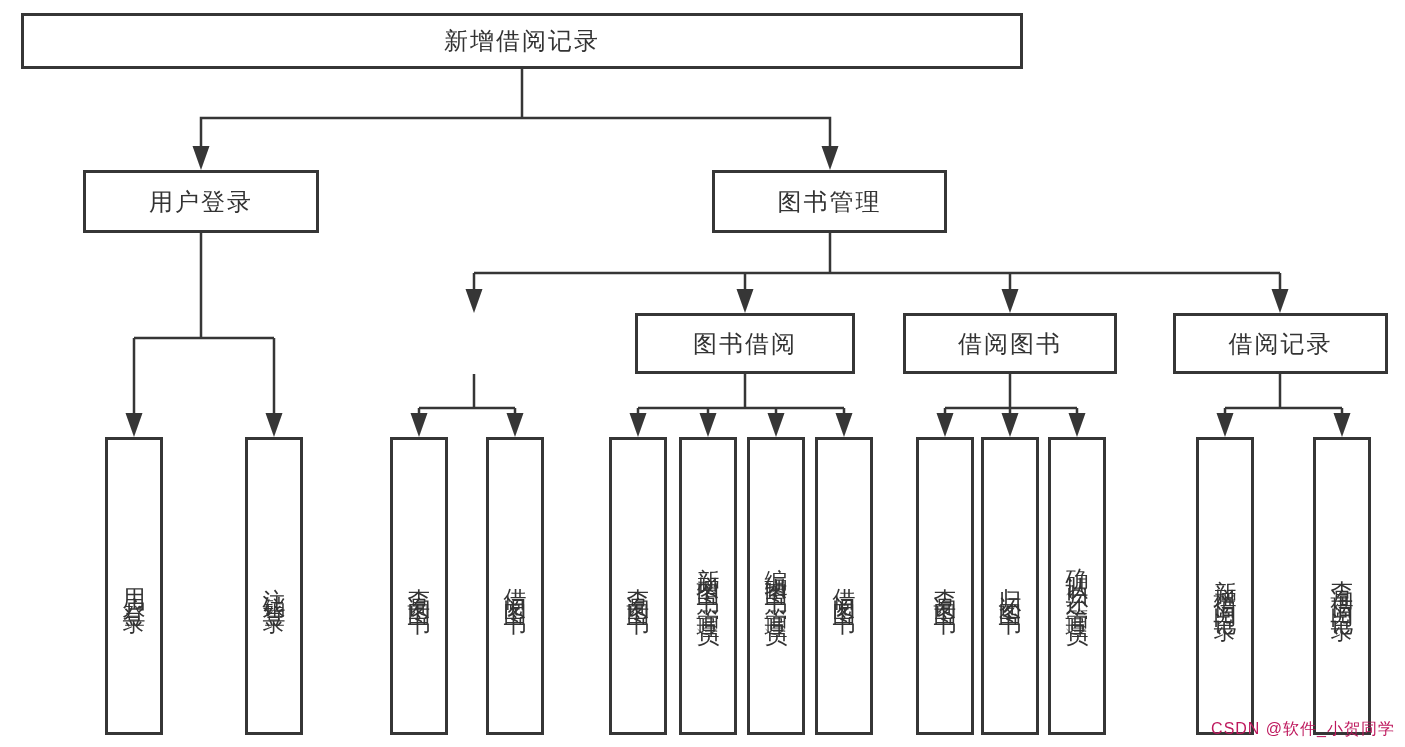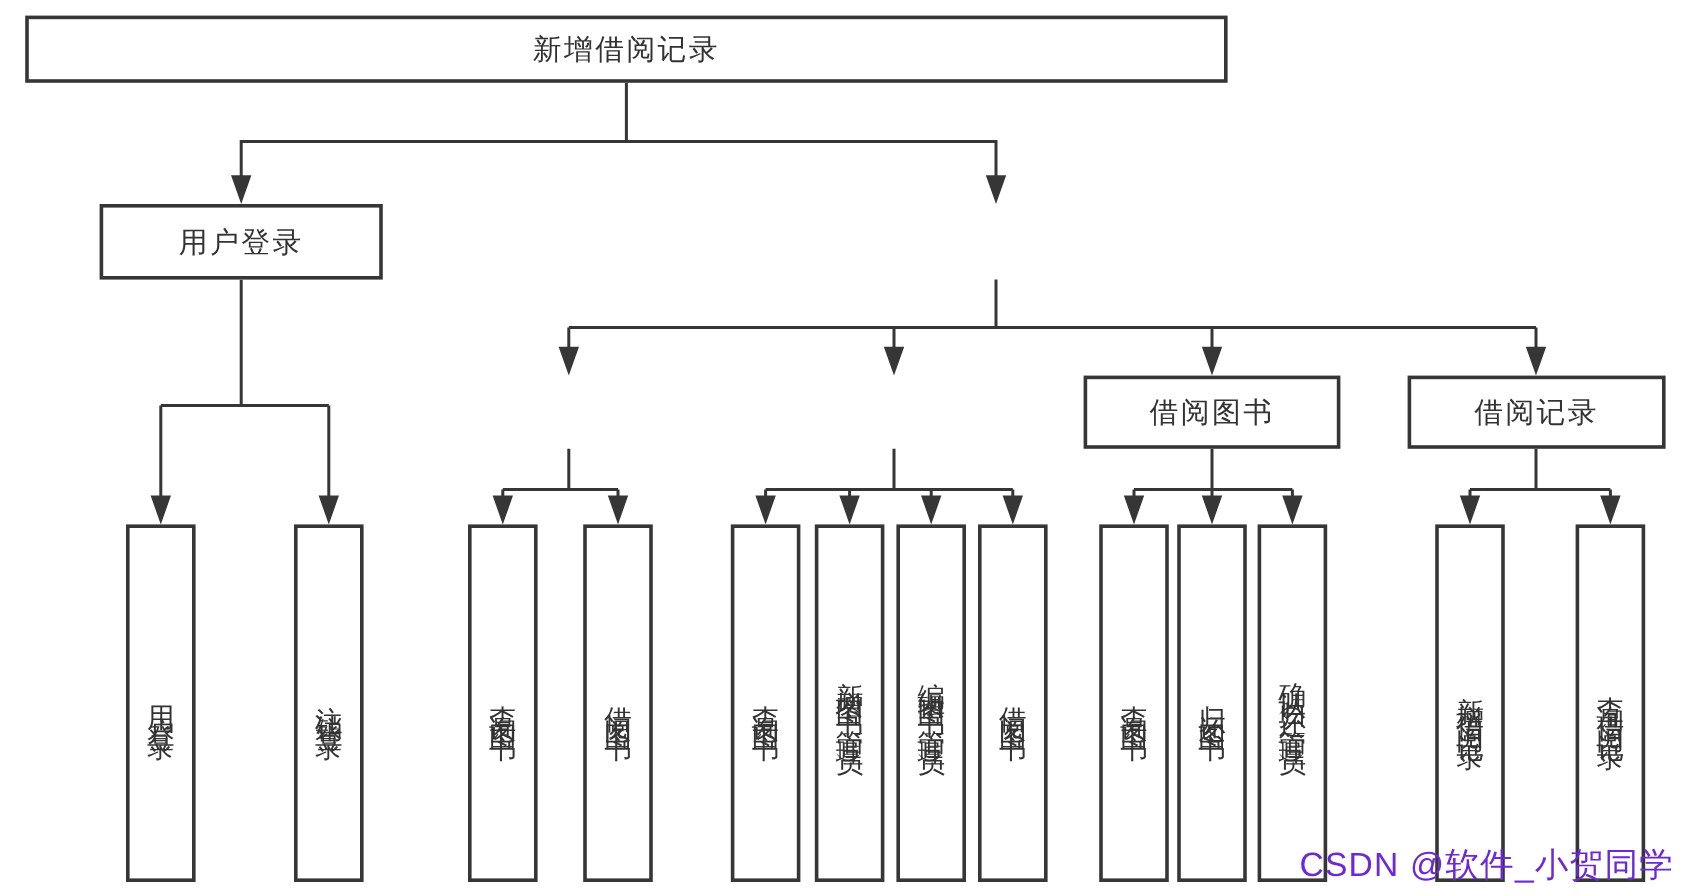--- a/index.html
+++ b/index.html
@@ -40,23 +40,23 @@
     font-size: 23px;
     line-height: 1;
     letter-spacing: 8px;
     color: #333333;
     white-space: nowrap;
   }
   .watermark {
     position: absolute;
     right: 10px;
     bottom: 7px;
-    font-size: 28px;
+    font-size: 16px;
     letter-spacing: 1px;
-    color: #6d28d9;
+    color: #be185d;
     z-index: 5;
     white-space: nowrap;
   }
 </style>
 </head>
 <body>
 
 <div class="stage">
 
   <svg class="wires" viewBox="0 0 1405 747" xmlns="http://www.w3.org/2000/svg">
@@ -92,21 +92,27 @@
     </g>
   </svg>
 
   <div class="hbox" style="left:21px; top:13px; width:1002px; height:56px">
     <span class="hlabel">新增借阅记录</span>
   </div>
 
   <div class="hbox" style="left:83px; top:170px; width:236px; height:63px">
     <span class="hlabel">用户登录</span>
   </div>
+  <div class="hbox" style="left:712px; top:170px; width:235px; height:63px">
+    <span class="hlabel">图书管理</span>
+  </div>
 
+  <div class="hbox" style="left:635px; top:313px; width:220px; height:61px">
+    <span class="hlabel">图书借阅</span>
+  </div>
   <div class="hbox" style="left:903px; top:313px; width:214px; height:61px">
     <span class="hlabel">借阅图书</span>
   </div>
   <div class="hbox" style="left:1173px; top:313px; width:215px; height:61px">
     <span class="hlabel">借阅记录</span>
   </div>
 
   <div class="vbox" style="left:105px">
     <span class="vlabel">用户登录</span>
   </div>

